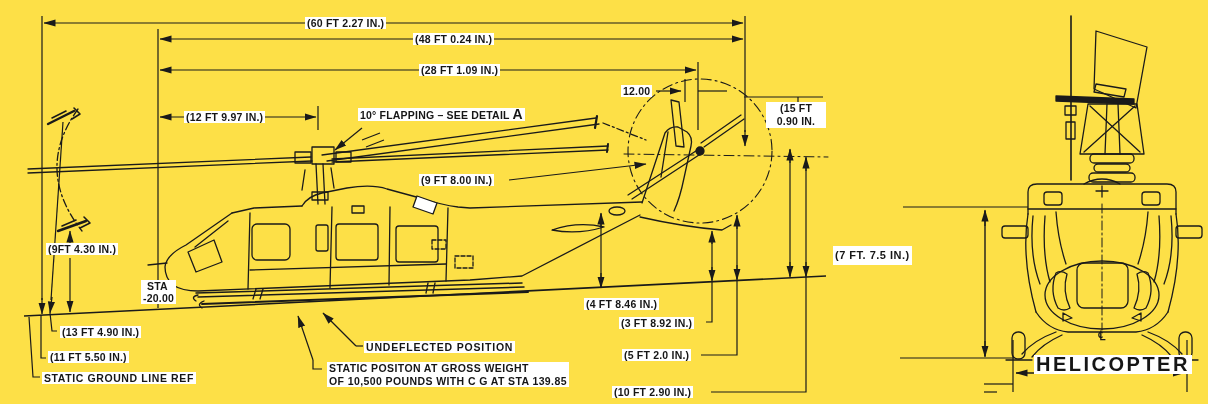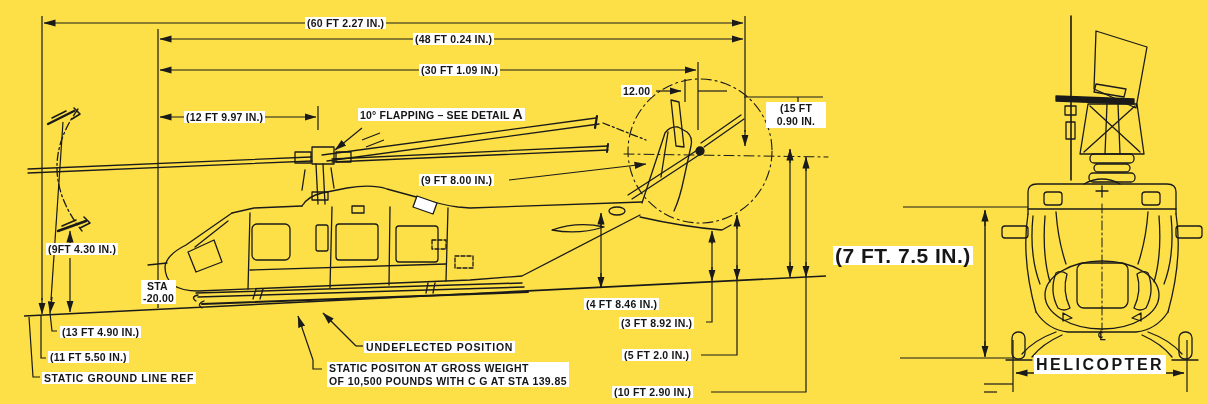--- a/index.html
+++ b/index.html
@@ -18,22 +18,22 @@
     font-size:10.5px;
     line-height:12px;
     color:#161616;
     white-space:nowrap;
     background:#ffffff;
     padding:0 2px;
     letter-spacing:0.2px;
   }
   .lbl.nobg{background:transparent;}
   .lbl.center{text-align:center;}
-  .big{font-size:21px;letter-spacing:0.5px;line-height:19px;}
-  .caption{font-size:16px;letter-spacing:2.5px;line-height:19px;text-align:center;}
+  .big{font-size:11px;letter-spacing:0.5px;line-height:19px;}
+  .caption{font-size:20px;letter-spacing:2.5px;line-height:19px;text-align:center;}
   .detail-a{font-size:14px;letter-spacing:0;}
   .cl-sym{font-size:13px;}
   .two-line div{display:block;}
 </style>
 </head>
 <body>
 
 <div class="canvas">
 
 <svg width="1208" height="404" viewBox="0 0 1208 404">
@@ -264,21 +264,21 @@
       <rect x="1012" y="332" width="13" height="27" rx="6"></rect>
       <rect x="1179" y="332" width="13" height="27" rx="6"></rect>
       <line x1="1006" y1="360" x2="1032" y2="360"></line>
       <line x1="1172" y1="360" x2="1198" y2="360"></line>
     </g>
   </g>
 </svg>
 
 <div class="lbl" style="left:305px;top:17px;">(60 FT 2.27 IN.)</div>
 <div class="lbl" style="left:413px;top:33px;">(48 FT 0.24 IN.)</div>
-<div class="lbl" style="left:419px;top:64px;">(30 FT 1.09 IN.)</div>
+<div class="lbl" style="left:419px;top:64px;">(28 FT 1.09 IN.)</div>
 <div class="lbl" style="left:184px;top:111px;">(12 FT 9.97 IN.)</div>
 
 <div class="lbl" style="left:358px;top:108px;"><span>10° FLAPPING – SEE DETAIL </span><span class="detail-a">A</span></div>
 
 <div class="lbl" style="left:621px;top:85px;">12.00</div>
 
 <div class="lbl center two-line" style="left:766px;top:102px;width:56px;line-height:13px;">
   <div>(15 FT</div>
   <div>0.90 IN.</div>
 </div>

